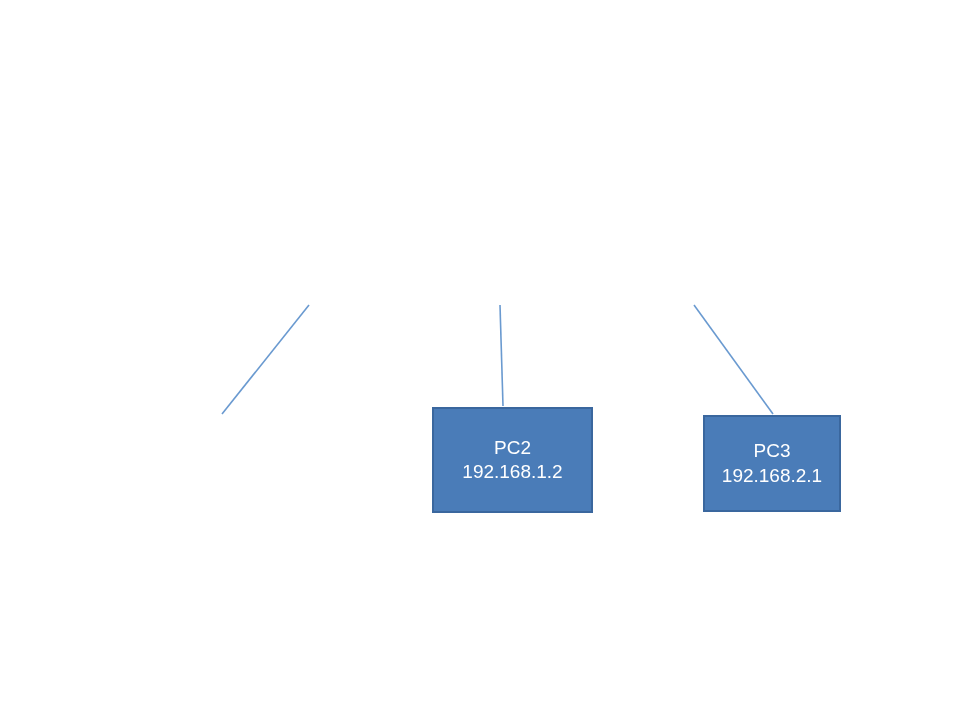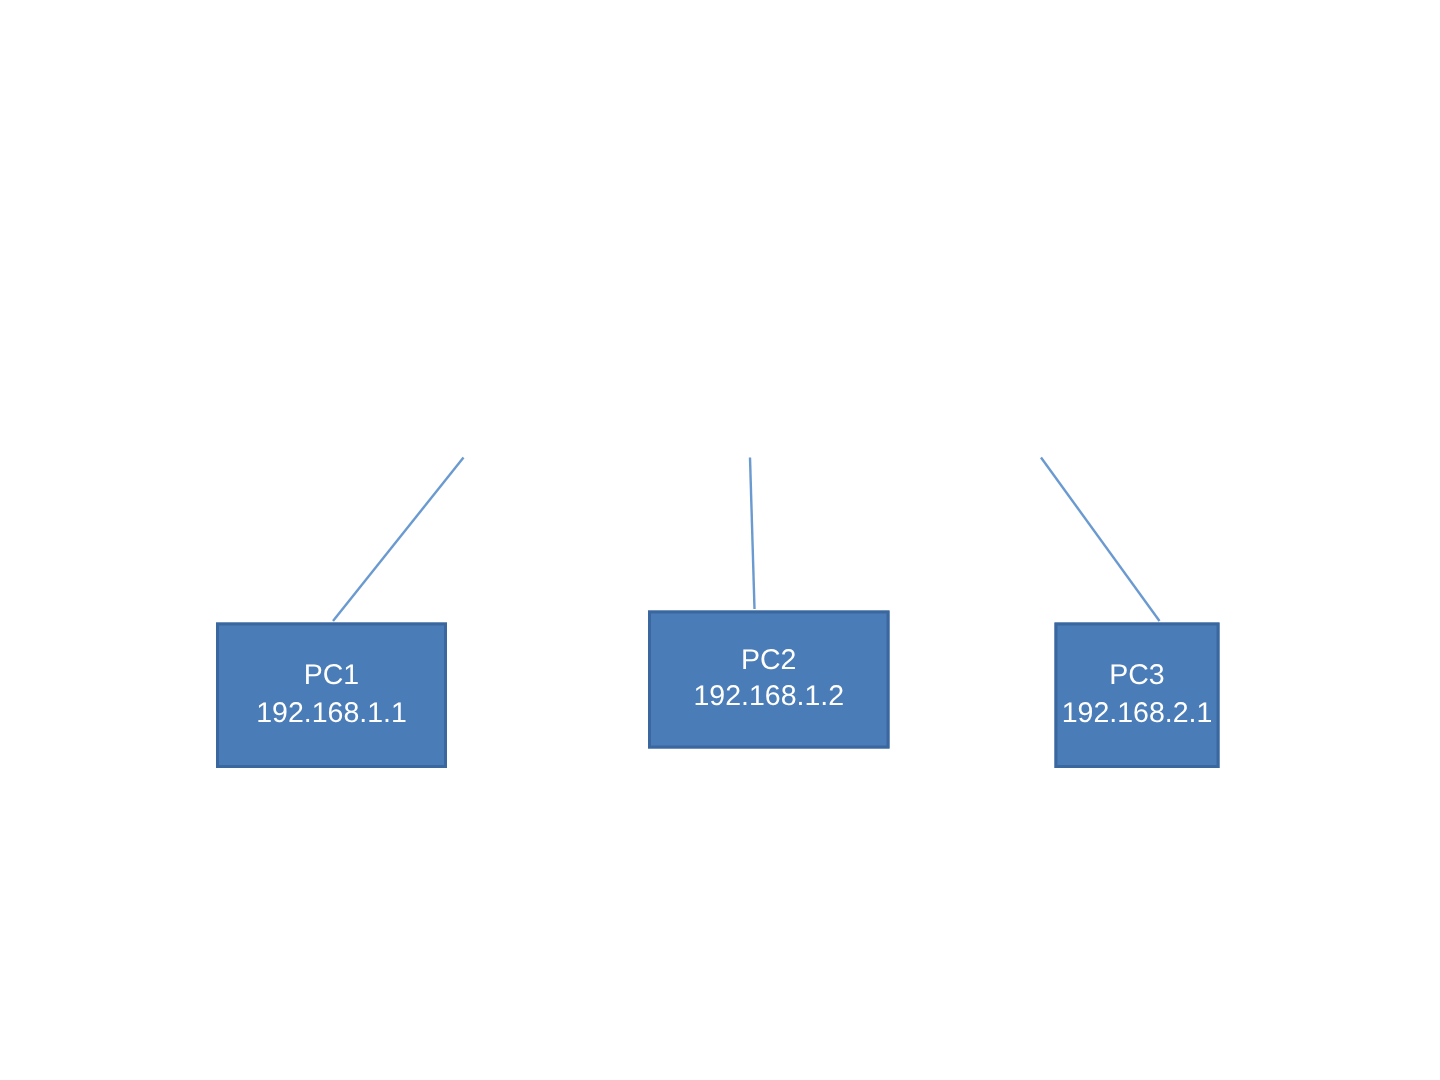--- a/index.html
+++ b/index.html
@@ -61,49 +61,45 @@
   #node-pc1 {
     left: 144px;
     top: 415px;
     width: 154px;
     height: 97px;
   }
   #node-pc2 {
     left: 432px;
     top: 407px;
     width: 161px;
-    height: 92px;
+    height: 106px;
   }
   #node-pc3 {
     left: 703px;
     top: 415px;
-    width: 110px;
+    width: 138px;
     height: 97px;
   }
   .pc .node-title,
   .pc .node-addr {
     font-size: 19px;
   }
 </style>
 </head>
 <body>
 
 <div id="canvas">
 
   <svg id="links" viewBox="0 0 960 720" width="960" height="720">
     <line stroke="#6a9ad0" stroke-width="1.6" x1="309" y1="305" x2="222" y2="414"></line>
     <line stroke="#6a9ad0" stroke-width="1.6" x1="500" y1="305" x2="503" y2="406"></line>
     <line stroke="#6a9ad0" stroke-width="1.6" x1="694" y1="305" x2="773" y2="414"></line>
   </svg>
 
 
-  <div class="node pc" id="node-pc1">
-    <span class="node-title">PC1</span>
-    <span class="node-addr">192.168.1.1</span>
-  </div>
 
   <div class="node pc" id="node-pc2">
     <span class="node-title">PC2</span>
     <span class="node-addr">192.168.1.2</span>
   </div>
 
   <div class="node pc" id="node-pc3">
     <span class="node-title">PC3</span>
     <span class="node-addr">192.168.2.1</span>
   </div>

